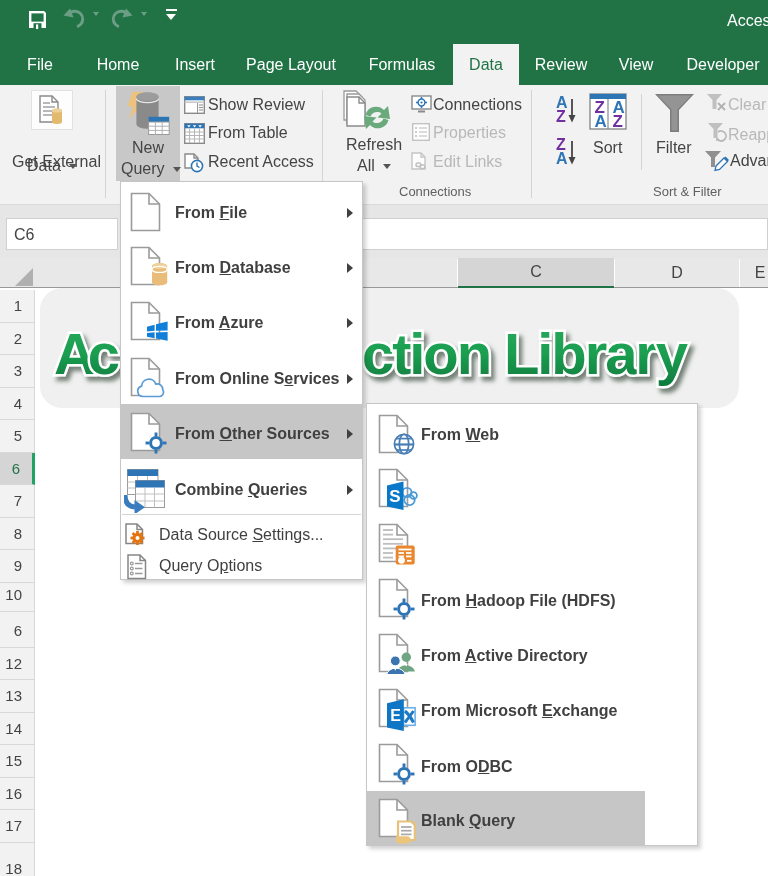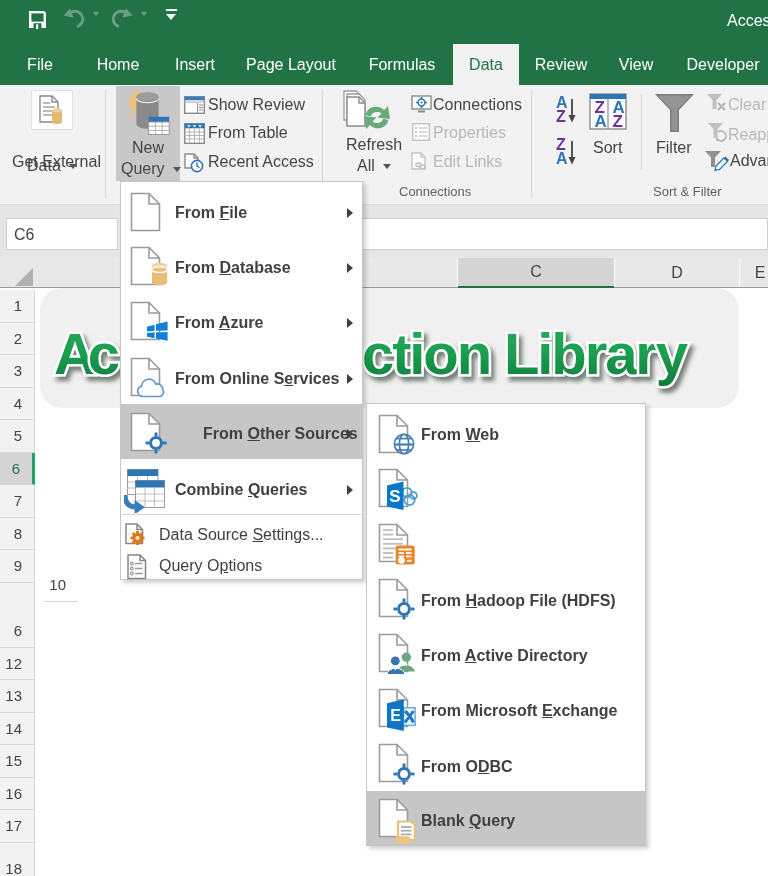--- a/index.html
+++ b/index.html
@@ -27,21 +27,21 @@
   .colcell{top:0;height:29px;line-height:29px;color:#444;font-size:16px;text-align:center;}
   
   #sheet{left:0;top:288px;width:768px;height:588px;background:#fff;}
   #rowhdr{left:0;top:2px;width:35px;height:586px;background:#f2f2f2;border-right:1px solid #d8d8d8;box-sizing:border-box;}
   .rownum{left:0;width:34px;height:32.5px;color:#444;font-size:16px;text-align:right;padding-right:12px;box-sizing:border-box;border-bottom:1px solid #d8d8d8;display:flex;align-items:center;justify-content:flex-end;font-size:15px;}
   .rownum.sel{background:#d5d5d5;color:#217346;border-right:3px solid #21a366;width:35px;}
   #shape{left:40px;top:0px;width:699px;height:120px;background:#f0f0f0;border-radius:22px;}
   
   .menu{background:#fff;border:1px solid #c6c6c6;box-shadow:3px 3px 4px rgba(0,0,0,0.18);box-sizing:border-box;}
   #menu1{left:120px;top:181px;width:243px;height:399px;}
-  #menu2{left:366px;top:403px;width:280px;height:443px;}
+  #menu2{left:366px;top:403px;width:332px;height:443px;}
   .mlabel{position:absolute;font-size:16px;font-weight:bold;color:#404040;white-space:nowrap;line-height:22px;height:22px;}
   .mlabel2{position:absolute;font-size:16px;color:#404040;white-space:nowrap;line-height:22px;height:22px;}
   .marrow{position:absolute;width:0;height:0;border-top:5px solid transparent;border-bottom:5px solid transparent;border-left:6px solid #404040;}
   u{text-decoration:underline;}
 </style>
 </head>
 <body>
 
 <div id="titlebar" class="abs"></div>
 
@@ -273,21 +273,21 @@
   <div id="rowhdr" class="abs">
     <div class="rownum" style="position:absolute;top:0px;">1</div>
     <div class="rownum" style="position:absolute;top:32.5px;">2</div>
     <div class="rownum" style="position:absolute;top:65px;">3</div>
     <div class="rownum" style="position:absolute;top:97.5px;">4</div>
     <div class="rownum" style="position:absolute;top:130px;">5</div>
     <div class="rownum sel" style="position:absolute;top:162.5px;">6</div>
     <div class="rownum" style="position:absolute;top:195px;">7</div>
     <div class="rownum" style="position:absolute;top:227.5px;">8</div>
     <div class="rownum" style="position:absolute;top:260px;">9</div>
-    <div class="rownum" style="position:absolute;top:279px;margin-left:44px;">10</div>
+    <div class="rownum" style="position:absolute;top:289px;">10</div>
     <div class="rownum" style="position:absolute;top:325px;">6</div>
     <div class="rownum" style="position:absolute;top:357.5px;">12</div>
     <div class="rownum" style="position:absolute;top:390px;">13</div>
     <div class="rownum" style="position:absolute;top:422.5px;">14</div>
     <div class="rownum" style="position:absolute;top:455px;">15</div>
     <div class="rownum" style="position:absolute;top:487.5px;">16</div>
     <div class="rownum" style="position:absolute;top:520px;">17</div>
     <div class="rownum" style="position:absolute;top:551px;margin-top:12px;">18</div>
   </div>
 </div>
@@ -354,21 +354,21 @@
     <path d="M1.5 1.5 H19 L29.5 12 V38.5 H1.5 Z" fill="#fff" stroke="#9b9b9b" stroke-width="1.6"></path>
     <path d="M19 1.5 V12 H29.5" fill="none" stroke="#9b9b9b" stroke-width="1.6"></path>
     <circle cx="26" cy="31" r="5.4" fill="#fff" stroke="#2e75b6" stroke-width="3"></circle>
     <g stroke="#2e75b6" stroke-width="2.9">
       <line x1="26" y1="20.5" x2="26" y2="24.3"></line>
       <line x1="26" y1="37.7" x2="26" y2="41.5"></line>
       <line x1="15.5" y1="31" x2="19.3" y2="31"></line>
       <line x1="32.7" y1="31" x2="36.5" y2="31"></line>
     </g>
   </svg>
-  <div class="mlabel" style="left:54px;top:241px;margin-left:28px;">From <u>O</u>ther Sources</div>
+  <div class="mlabel" style="left:54px;top:241px;">From <u>O</u>ther Sources</div>
   <div class="marrow" style="left:226px;top:247px;"></div>
 
   <svg class="abs" style="left:3px;top:287px;" width="44" height="44" viewBox="0 0 44 44">
     <rect x="3.5" y="0.5" width="30.5" height="25" fill="#fff" stroke="#9b9b9b" stroke-width="1"></rect>
     <rect x="3.5" y="0.5" width="30.5" height="6.5" fill="#2e75b6"></rect>
     <g stroke="#c0c0c0" stroke-width="1">
       <line x1="13.5" y1="7" x2="13.5" y2="25.5"></line>
       <line x1="23.5" y1="7" x2="23.5" y2="25.5"></line>
       <line x1="3.5" y1="13" x2="34" y2="13"></line>
       <line x1="3.5" y1="19" x2="34" y2="19"></line>

